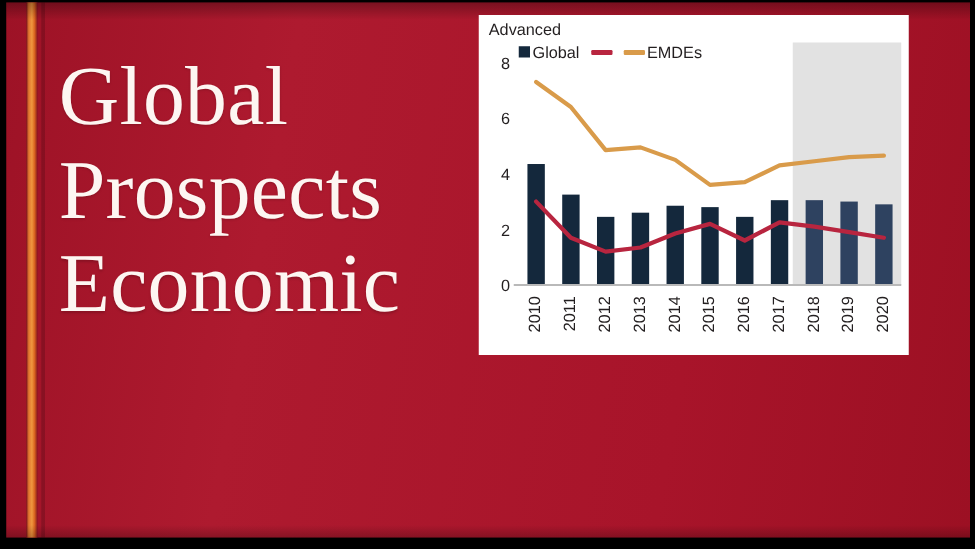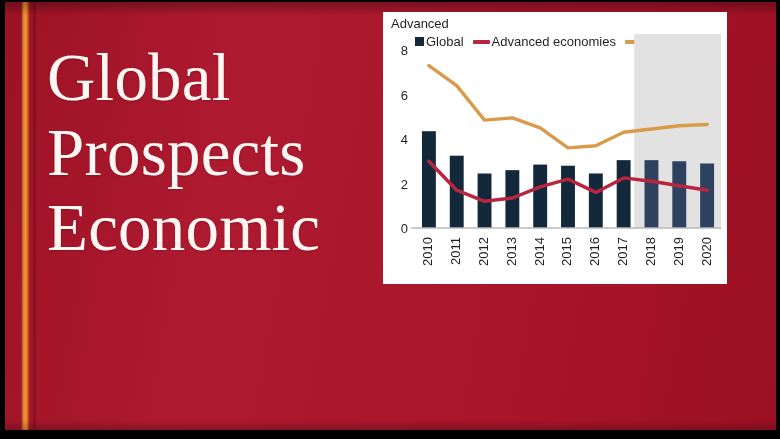--- a/index.html
+++ b/index.html
@@ -119,21 +119,20 @@
       <div id="plotwrap">
         <div class="percent-label">Advanced</div>
 
         <div class="legend">
           <span class="lg-item">
             <span class="sw-sq" style="background: rgb(20, 40, 60);"></span>
             <span>Global</span>
           </span>
           <span class="lg-item">
             <span class="sw-ln" id="sw-adv" style="background: rgb(184, 37, 63);"></span>
-            <span>Advanced economies</span>
           </span>
           <span class="lg-item">
             <span class="sw-ln" id="sw-emde" style="background: rgb(217, 155, 74);"></span>
             <span>EMDEs</span>
           </span>
         </div>
 
         <svg id="chart" width="344" height="272">
             <rect x="251.2072727272727" y="22" width="86.79272727272729" height="194" fill="#e2e2e2"></rect>
             <text x="25" y="221" text-anchor="end" class="ytick">0</text>

